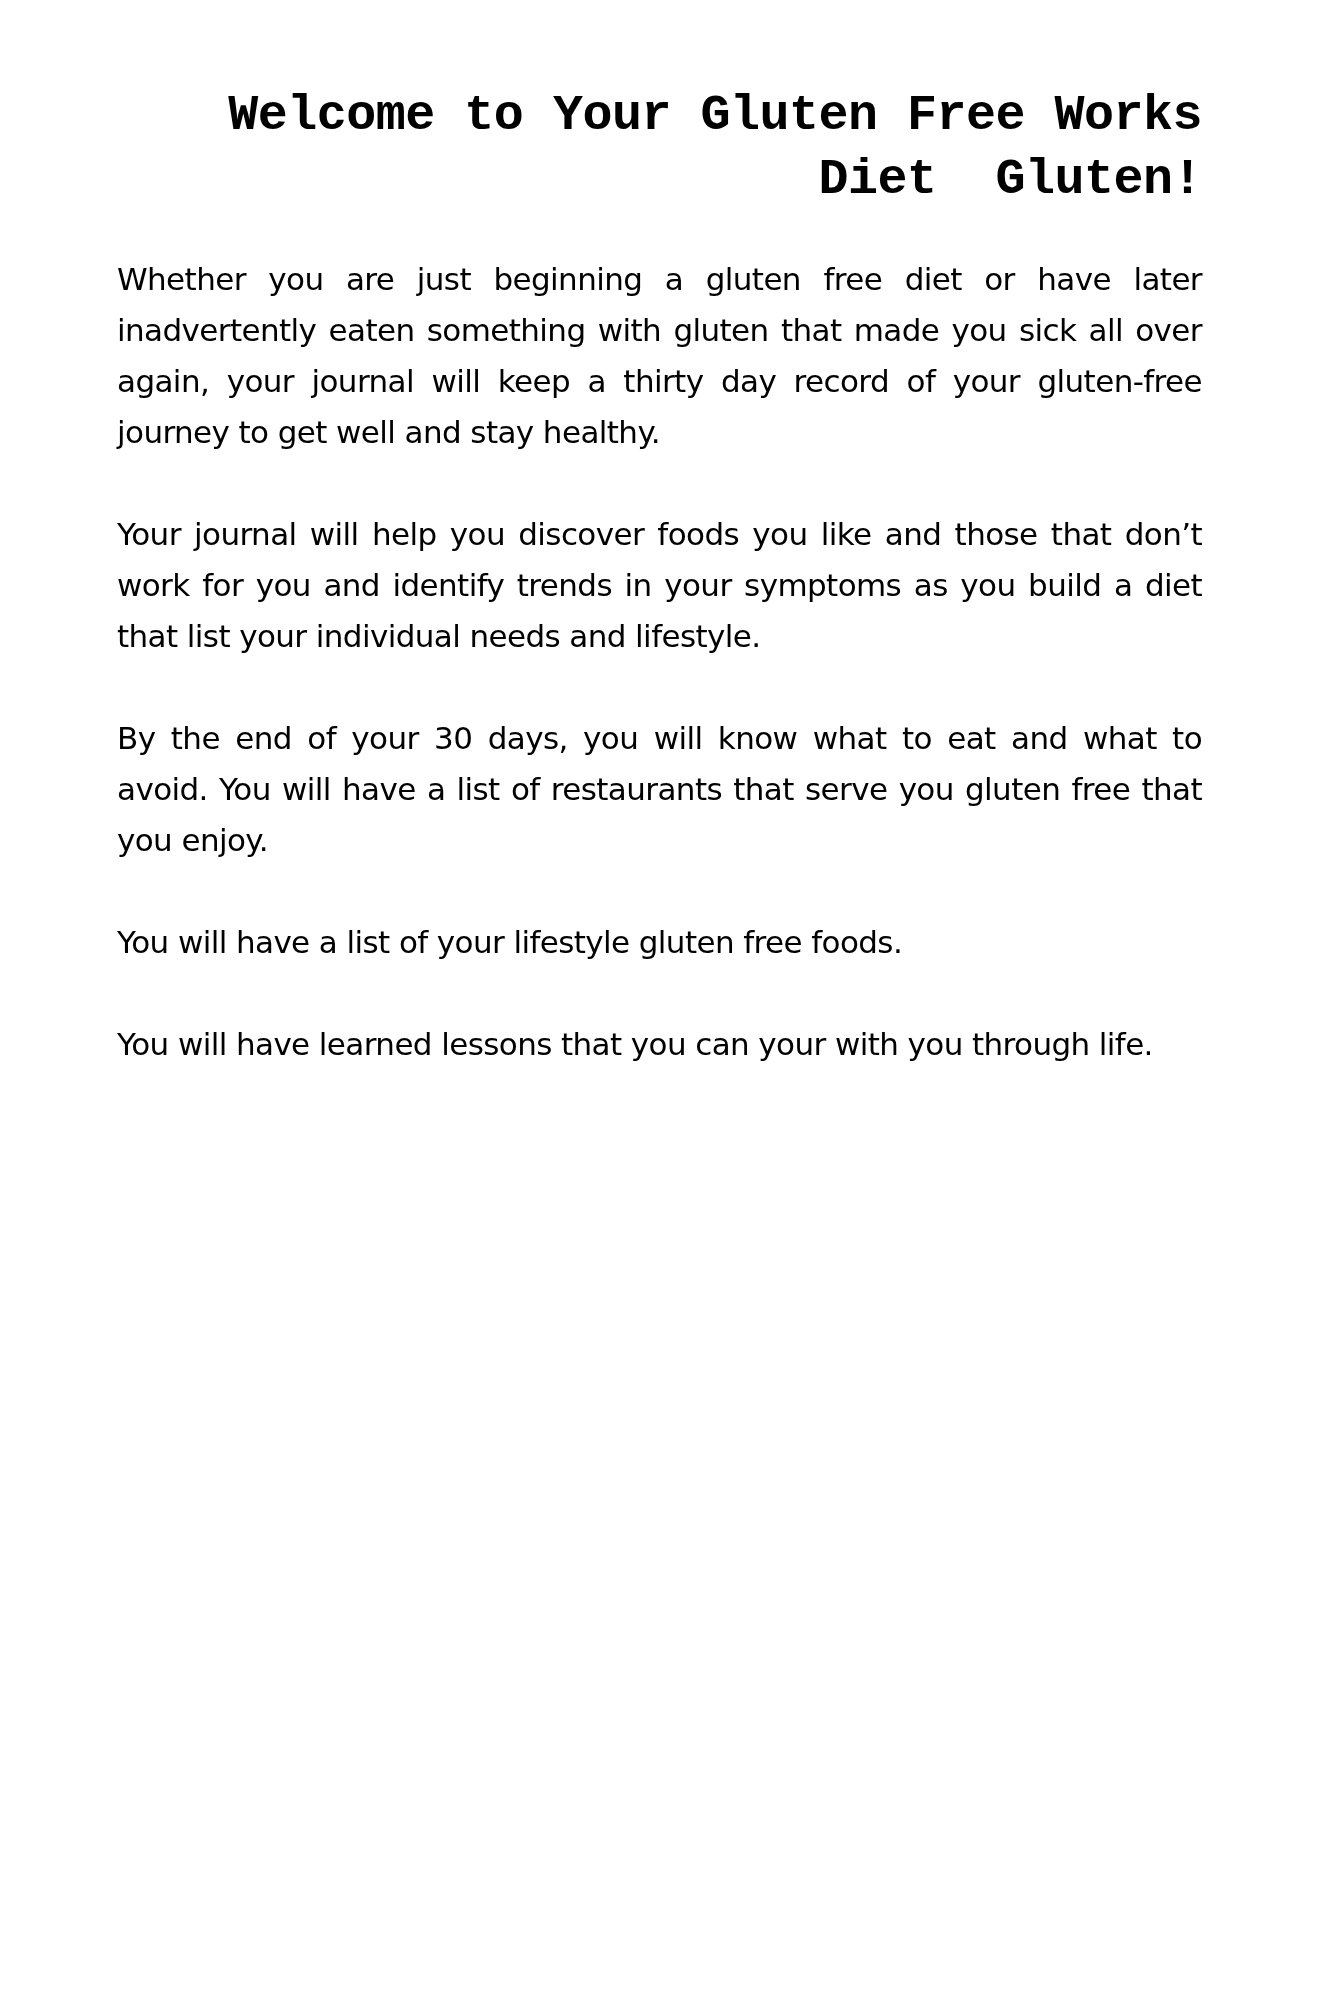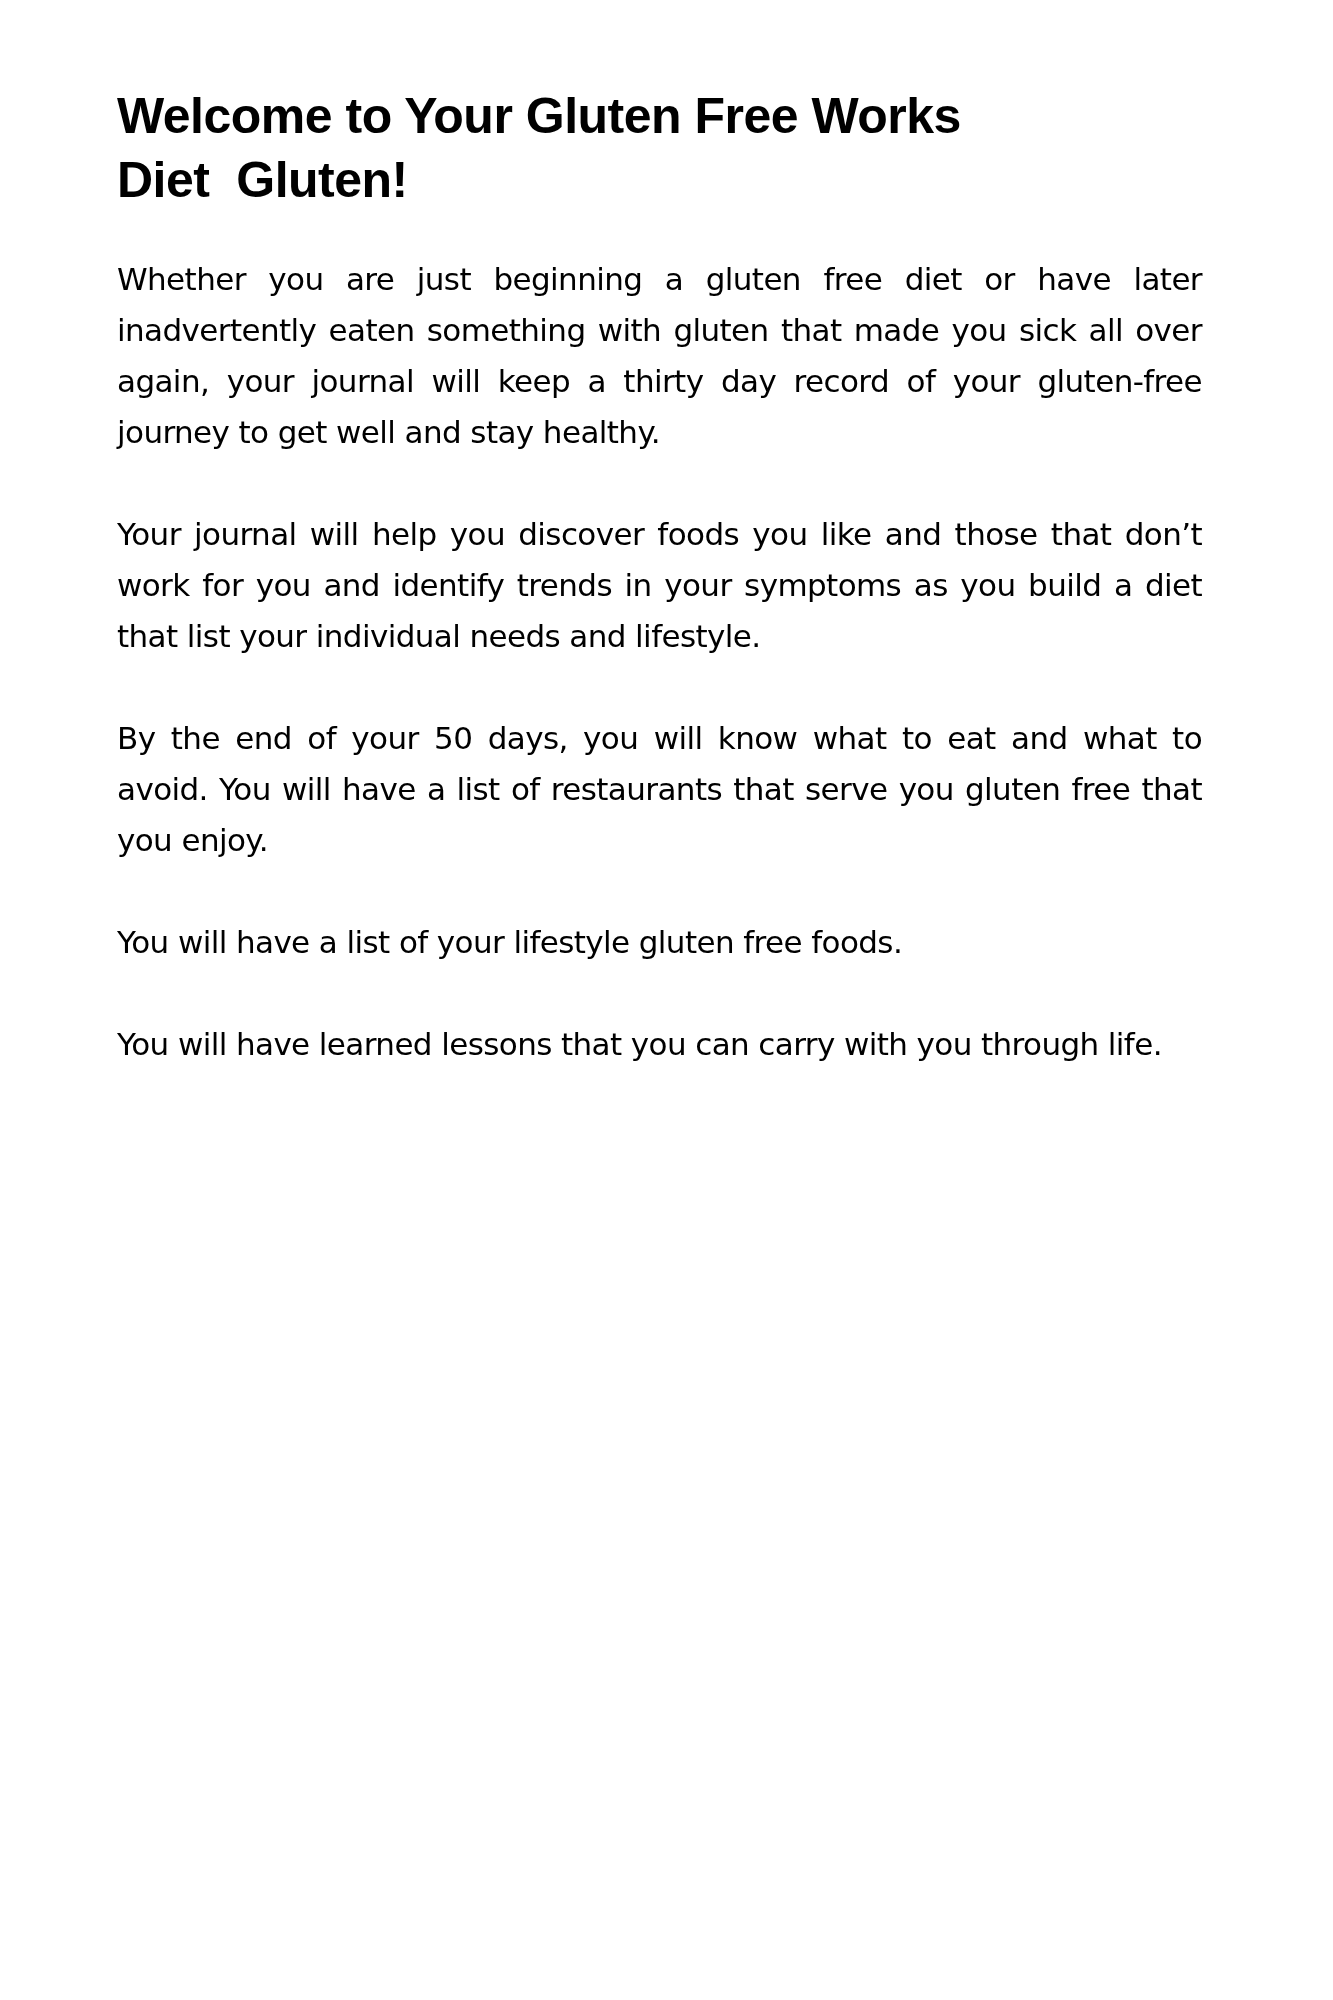--- a/index.html
+++ b/index.html
@@ -14,25 +14,25 @@
       overflow: hidden;
       color: #000000;
     }
     .page {
       position: absolute;
       left: 117px;
       top: 84px;
       width: 1085px;
     }
     .title {
-      font-family: Liberation Sans, sans-serif;
+      font-family: Liberation Mono, monospace;
       font-weight: bold;
       font-size: 50px;
       line-height: 64px;
-      text-align: left;
+      text-align: right;
       margin: 0 0 42px 0;
       letter-spacing: -0.5px;
     }
     .title span {
       display: block;
       white-space: pre;
     }
     .para {
       font-family: "DejaVu Sans", sans-serif;
       font-size: 31px;
@@ -45,16 +45,16 @@
 </head>
 <body>
 
 <div class="page">
   <h1 class="title">
     <span>Welcome to Your Gluten Free Works</span>
     <span>Diet  Gluten!</span>
   </h1>
   <p class="para">Whether you are just beginning a gluten free diet or have later inadvertently eaten something with gluten that made you sick all over again, your journal will keep a thirty day record of your gluten-free journey to get well and stay healthy.</p>
   <p class="para">Your journal will help you discover foods you like and those that don’t work for you and identify trends in your symptoms as you build a diet that list your individual needs and lifestyle.</p>
-  <p class="para">By the end of your 50 days, you will know what to eat and what to avoid. You will have a list of restaurants that serve you gluten free that you enjoy.</p>
+  <p class="para">By the end of your 30 days, you will know what to eat and what to avoid. You will have a list of restaurants that serve you gluten free that you enjoy.</p>
   <p class="para">You will have a list of your lifestyle gluten free foods.</p>
-  <p class="para">You will have learned lessons that you can carry with you through life.</p>
+  <p class="para">You will have learned lessons that you can your with you through life.</p>
 </div>
 
 </body></html>

